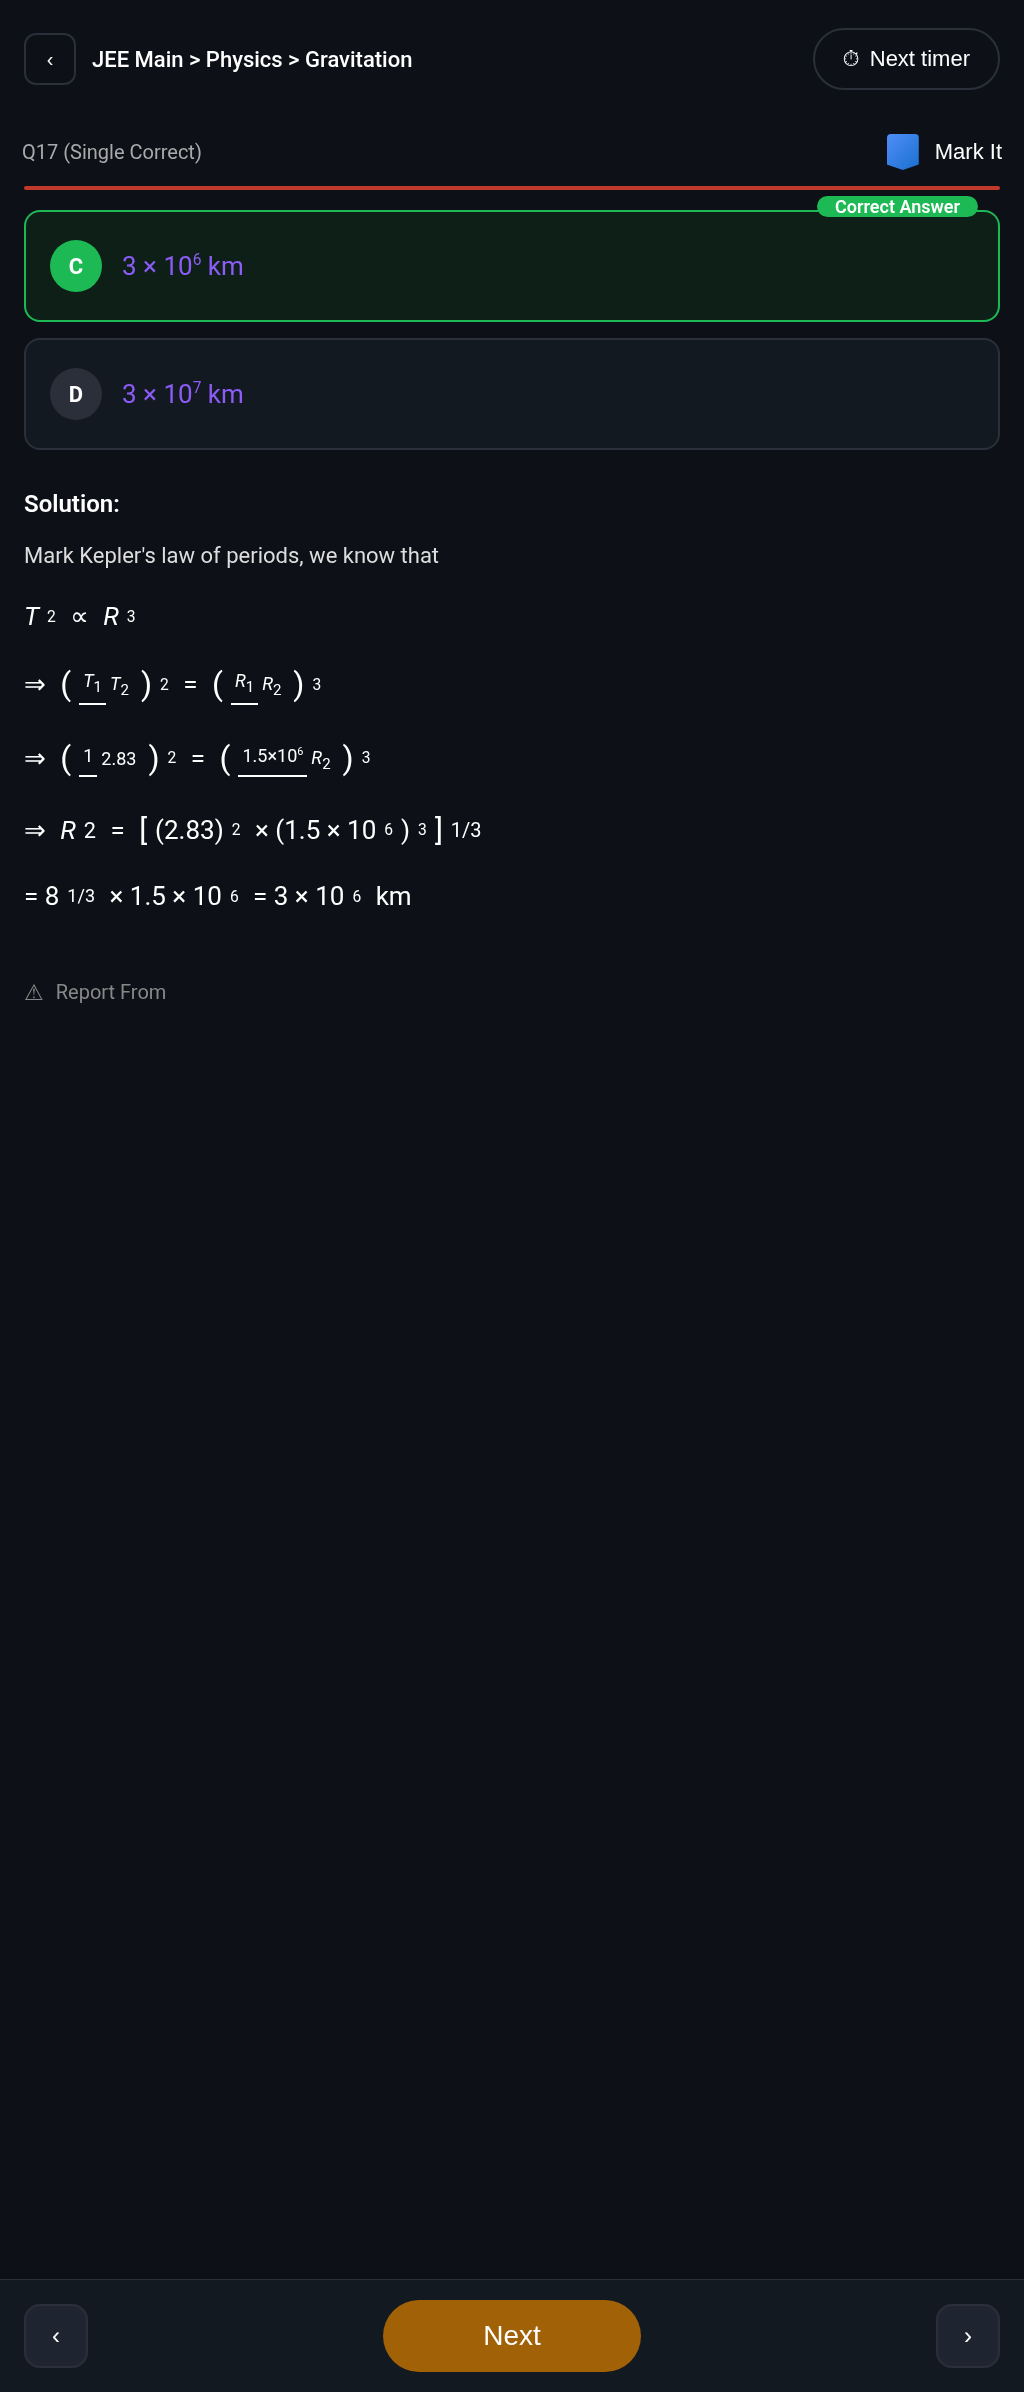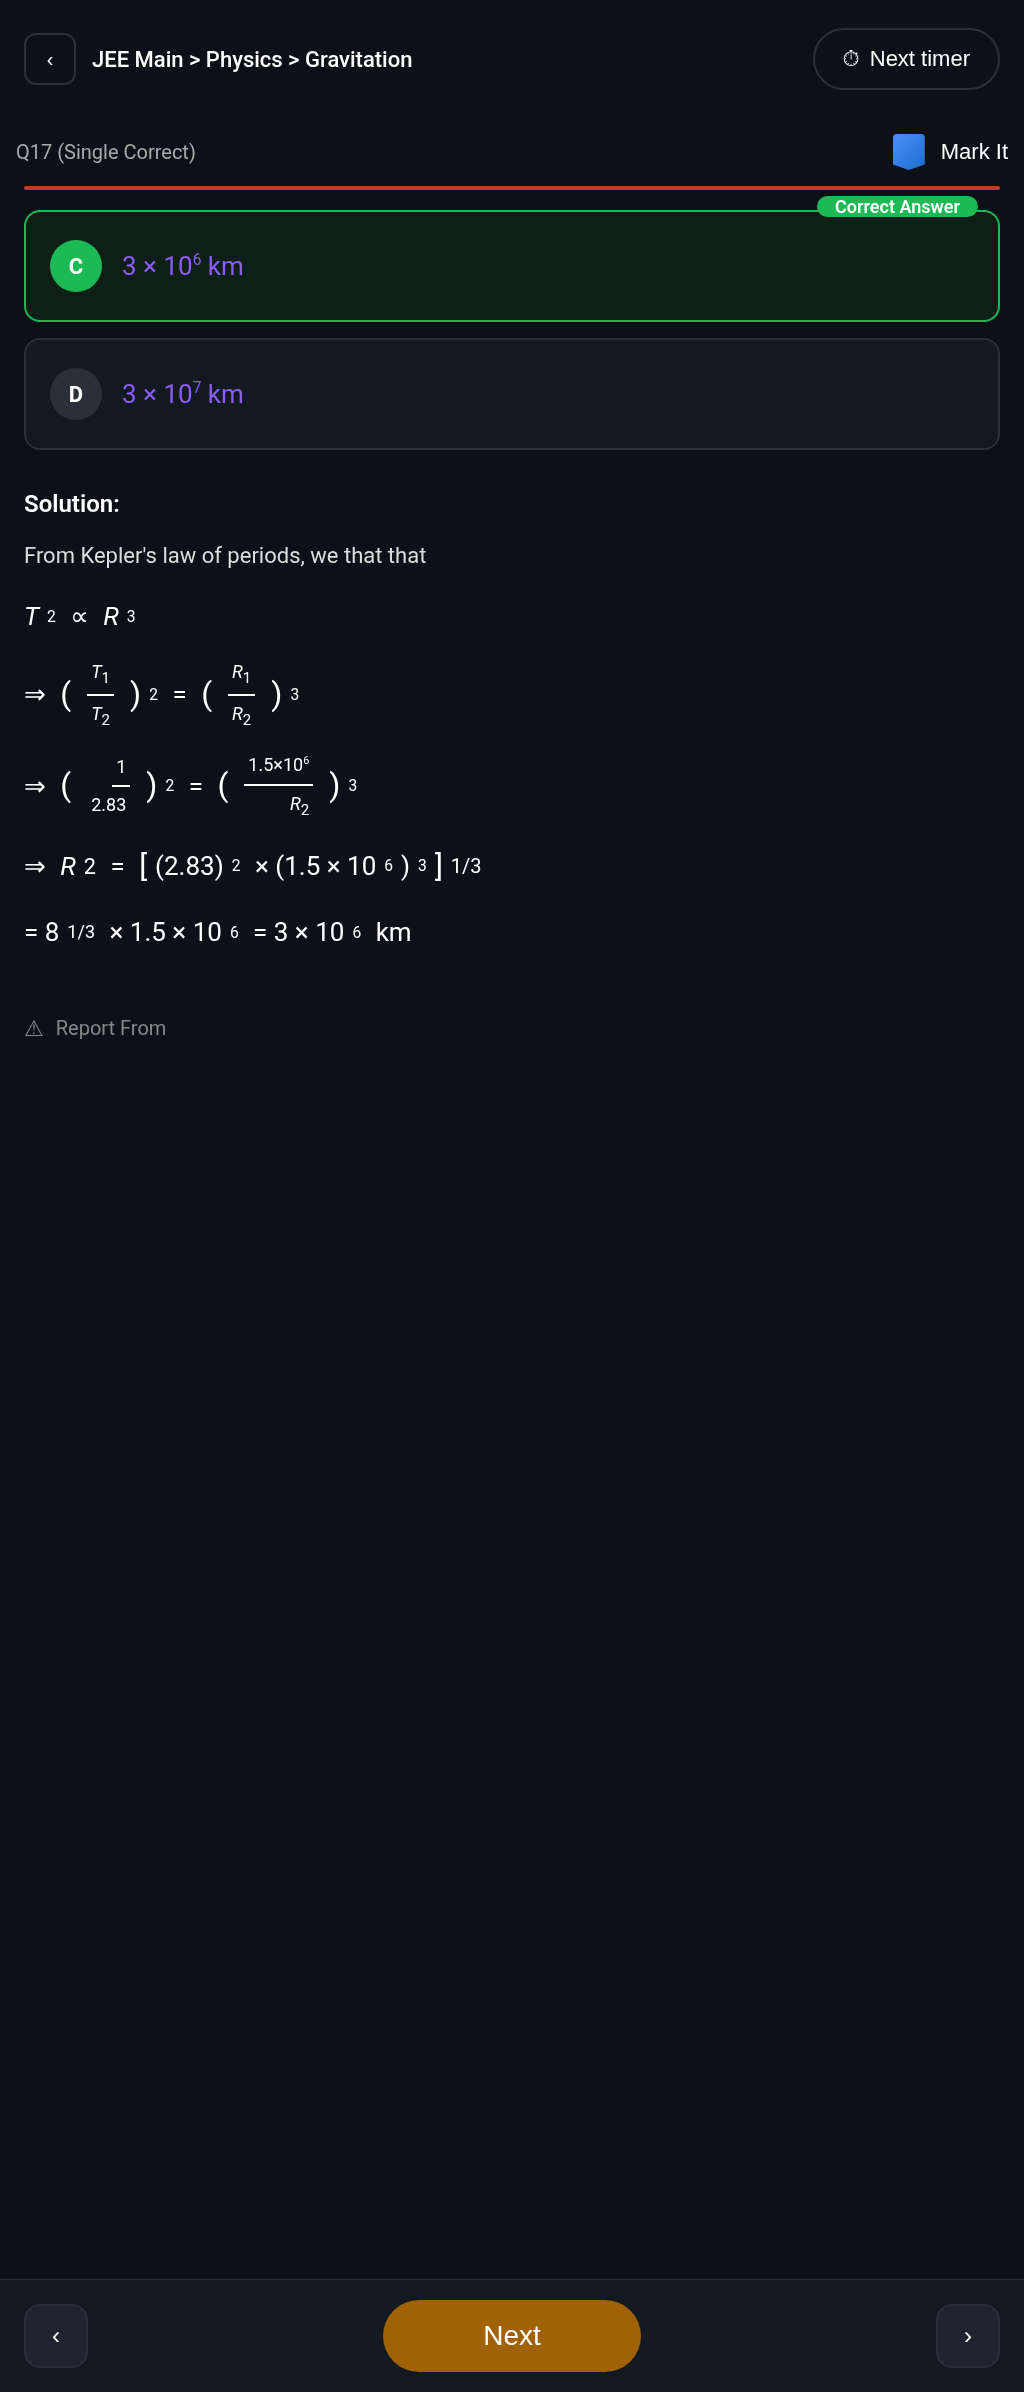--- a/index.html
+++ b/index.html
@@ -57,21 +57,21 @@
     }
     .timer-icon {
       font-size: 22px;
     }
 
     
     .question-header {
       display: flex;
       align-items: center;
       justify-content: space-between;
-      padding: 16px 16px;
+      padding: 16px 22px;
     }
     .question-label {
       font-size: 20px;
       color: #aaaaaa;
     }
     .mark-it-btn {
       display: flex;
       align-items: center;
       gap: 16px;
       background: transparent;
@@ -179,25 +179,25 @@
     }
     .math-line {
       margin: 12px 0;
       display: flex;
       align-items: center;
       gap: 8px;
       flex-wrap: wrap;
     }
     .fraction {
       display: inline-flex;
-      flex-direction: column;
-      align-items: flex-end;
+      flex-direction: row;
+      align-items: center;
       font-size: 20px;
       vertical-align: middle;
-      margin: 0 8px;
+      margin: 0 0;
     }
     .fraction .num {
       border-bottom: 2px solid #ffffff;
       padding: 0 4px 2px 4px;
       font-size: 18px;
     }
     .fraction .den {
       padding: 2px 4px 0 4px;
       font-size: 18px;
     }
@@ -300,21 +300,21 @@
       3 × 10<sup>7</sup> km
     </span>
   </div>
 
 </div>
 
 <div class="solution-section">
 
   <div class="solution-title">Solution:</div>
 
-  <div class="solution-text">From Kepler's law of periods, we that that</div>
+  <div class="solution-text">Mark Kepler's law of periods, we know that</div>
 
   <div class="math-block">
     <div class="math-line">
       <em>T</em><sup>2</sup>&nbsp;∝&nbsp;<em>R</em><sup>3</sup>
     </div>
   </div>
 
   <div class="math-block">
     <div class="math-line">
       ⇒&nbsp;

